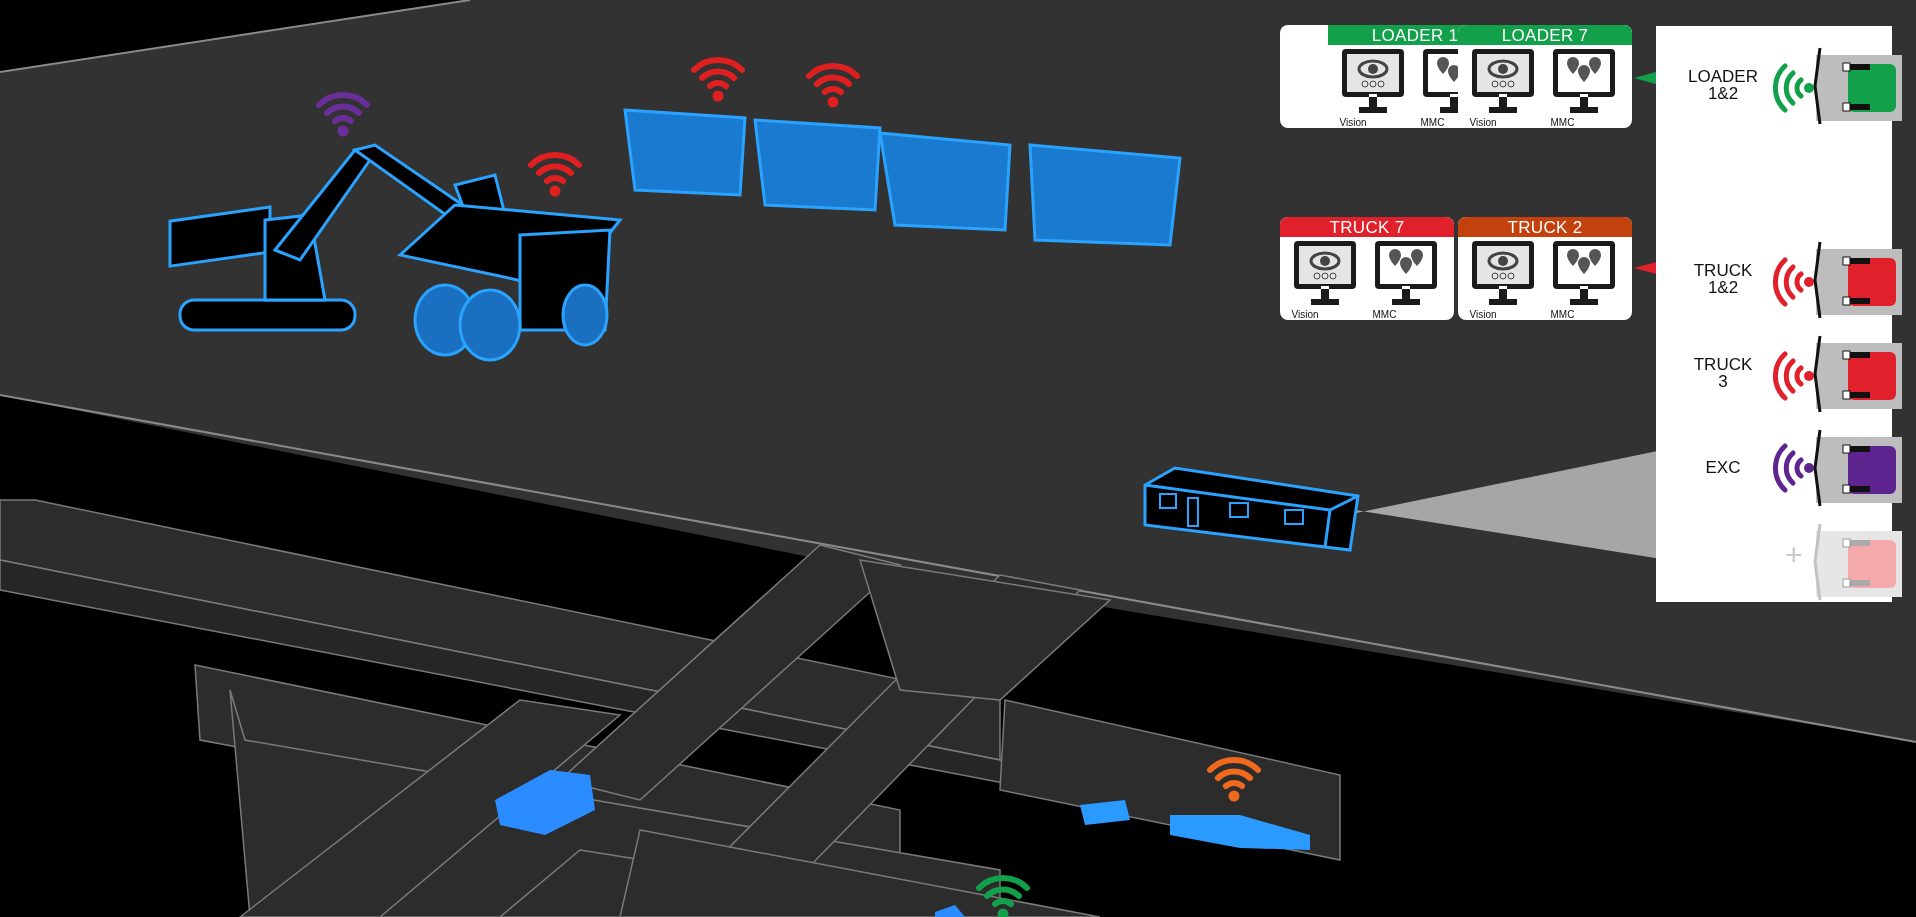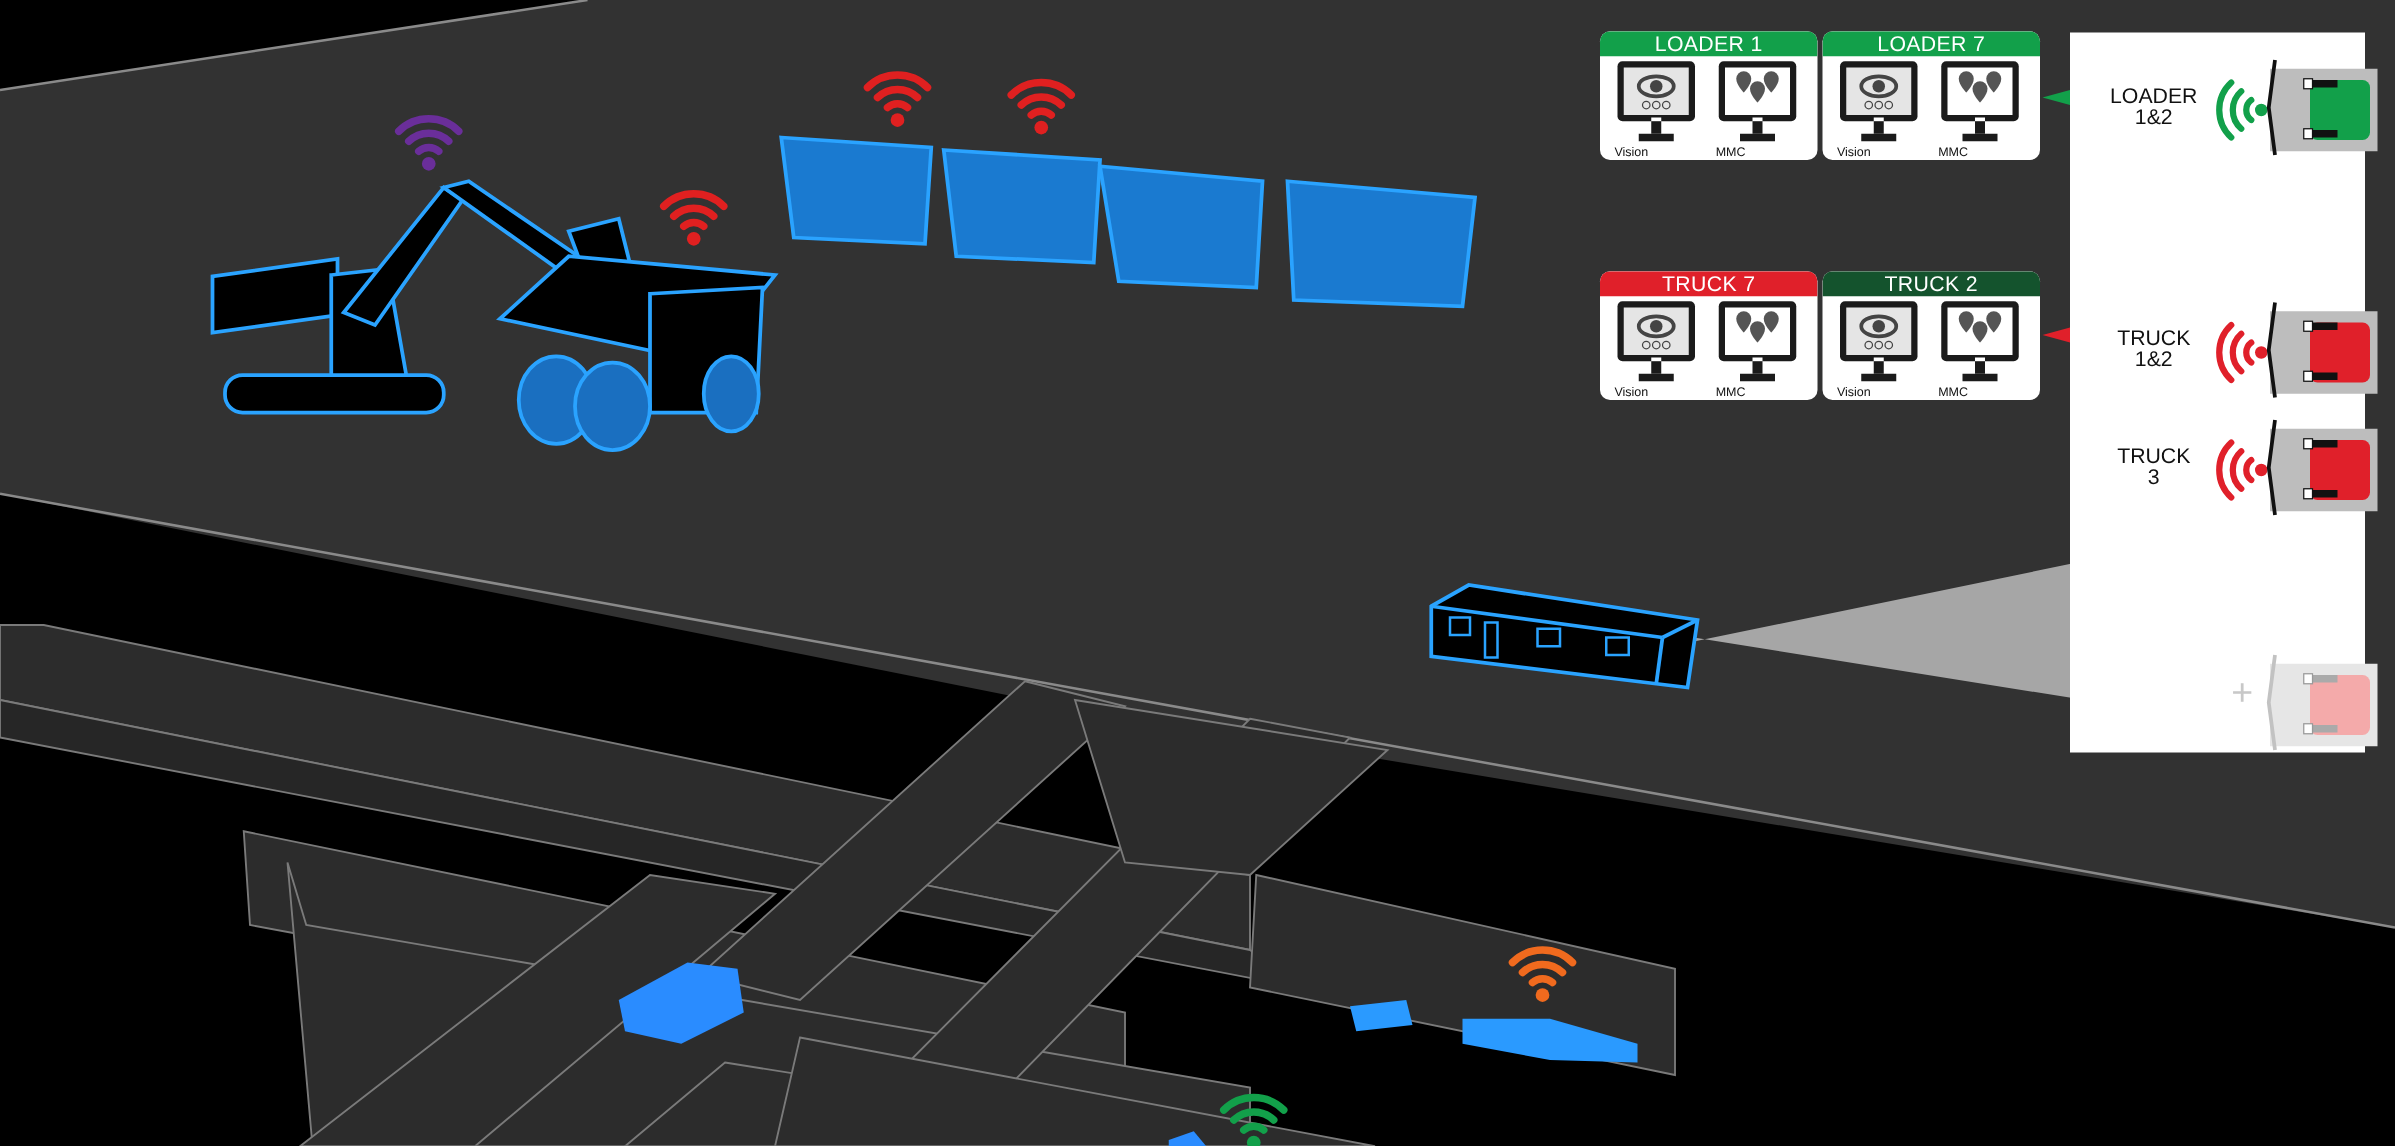--- a/index.html
+++ b/index.html
@@ -97,21 +97,21 @@
   <use href="#wifi" x="555" y="175" style="color:#e02020"></use>
   <use href="#wifi" x="718" y="80" style="color:#e02020"></use>
   <use href="#wifi" x="833" y="86" style="color:#e02020"></use>
   <use href="#wifi" x="1234" y="780" style="color:#f06a1e"></use>
   <use href="#wifi" x="1003" y="898" style="color:#12a04a"></use>
 
   <polygon points="1634,78 1656,72 1662,78 1656,84" fill="#12a04a"></polygon>
   <polygon points="1634,268 1656,262 1662,268 1656,274" fill="#e0202a"></polygon>
 </svg>
 
-<div class="station" style="left:1280px;top:25px;">
+<div class="station" style="left:1280px;top:25px;padding-left:48px;">
   <div class="hdr" style="background:#12a04a">LOADER 1</div>
   <div class="mons">
     <div class="mon">
       <svg width="66" height="70" viewBox="0 0 66 70">
           <rect x="2" y="2" width="62" height="48" rx="4" fill="#1b1b1b"></rect>
           <rect x="7" y="7" width="52" height="38" fill="#e5e5e5"></rect>
           <ellipse cx="33" cy="22" rx="14" ry="8" fill="none" stroke="#444" stroke-width="3"></ellipse>
           <circle cx="33" cy="22" r="5" fill="#444"></circle>
           <circle cx="25" cy="37" r="3" fill="none" stroke="#444"></circle>
           <circle cx="33" cy="37" r="3" fill="none" stroke="#444"></circle>
@@ -200,21 +200,21 @@
           <rect x="29" y="47" width="8" height="3" fill="#fff"></rect>
           <rect x="29" y="50" width="8" height="10" fill="#1b1b1b"></rect>
           <rect x="19" y="60" width="28" height="6" fill="#1b1b1b"></rect>
         </svg>
       <span class="lbl">MMC</span>
     </div>
   </div>
 </div>
 
 <div class="station" style="left:1458px;top:217px;">
-  <div class="hdr" style="background:#14532d">TRUCK 2</div>
+  <div class="hdr" style="background:#c2410c">TRUCK 2</div>
   <div class="mons">
     <div class="mon">
       <svg width="66" height="70" viewBox="0 0 66 70">
           <rect x="2" y="2" width="62" height="48" rx="4" fill="#1b1b1b"></rect>
           <rect x="7" y="7" width="52" height="38" fill="#e5e5e5"></rect>
           <ellipse cx="33" cy="22" rx="14" ry="8" fill="none" stroke="#444" stroke-width="3"></ellipse>
           <circle cx="33" cy="22" r="5" fill="#444"></circle>
           <circle cx="25" cy="37" r="3" fill="none" stroke="#444"></circle>
           <circle cx="33" cy="37" r="3" fill="none" stroke="#444"></circle>
           <circle cx="41" cy="37" r="3" fill="none" stroke="#444"></circle>
@@ -295,20 +295,40 @@
     <svg class="lg-dev" style="top:0;" viewBox="0 0 96 84">
         <rect x="6" y="11" width="86" height="66" fill="#bdbdbd"></rect>
         <path d="M10,4 L5,42 L10,80" fill="none" stroke="#111" stroke-width="3"></path>
         <rect x="38" y="20" width="48" height="48" rx="6" fill="#e0202a"></rect>
         <rect x="34" y="20" width="26" height="6" fill="#111"></rect>
         <rect x="34" y="60" width="26" height="6" fill="#111"></rect>
         <rect x="33" y="19" width="7" height="8" fill="#fff" stroke="#111"></rect>
         <rect x="33" y="59" width="7" height="8" fill="#fff" stroke="#111"></rect>
       </svg>
   </div>
+  <div class="lg-row" style="top:400px;">
+    <div class="lg-name" style="top:33px;"><span>EXC</span><span></span></div>
+    <svg class="lg-wifi" style="top:12px;" viewBox="0 0 44 60">
+        <g fill="none" stroke="#5e2590" stroke-width="5" stroke-linecap="round">
+          <path d="M14,8 A30,30 0 0 0 14,52"></path>
+          <path d="M22,15 A20,20 0 0 0 22,45"></path>
+          <path d="M30,22 A10,10 0 0 0 30,38"></path>
+        </g>
+        <circle cx="38" cy="30" r="5" fill="#5e2590"></circle>
+      </svg>
+    <svg class="lg-dev" style="top:0;" viewBox="0 0 96 84">
+        <rect x="6" y="11" width="86" height="66" fill="#bdbdbd"></rect>
+        <path d="M10,4 L5,42 L10,80" fill="none" stroke="#111" stroke-width="3"></path>
+        <rect x="38" y="20" width="48" height="48" rx="6" fill="#5e2590"></rect>
+        <rect x="34" y="20" width="26" height="6" fill="#111"></rect>
+        <rect x="34" y="60" width="26" height="6" fill="#111"></rect>
+        <rect x="33" y="19" width="7" height="8" fill="#fff" stroke="#111"></rect>
+        <rect x="33" y="59" width="7" height="8" fill="#fff" stroke="#111"></rect>
+      </svg>
+  </div>
   <div class="lg-row" style="top:494px;">
     <span style="position:absolute;left:112px;top:18px;font-size:30px;color:#c8c8c8;font-weight:300;">+</span>
     <svg class="lg-dev" style="top:0;" viewBox="0 0 96 84">
         <rect x="6" y="11" width="86" height="66" fill="#e6e6e6"></rect>
         <path d="M10,4 L5,42 L10,80" fill="none" stroke="#c2c2c2" stroke-width="3"></path>
         <rect x="38" y="20" width="48" height="48" rx="6" fill="#f4aaaa"></rect>
         <rect x="34" y="20" width="26" height="6" fill="#aaa"></rect>
         <rect x="34" y="60" width="26" height="6" fill="#aaa"></rect>
         <rect x="33" y="19" width="7" height="8" fill="#fff" stroke="#999"></rect>
         <rect x="33" y="59" width="7" height="8" fill="#fff" stroke="#999"></rect>

